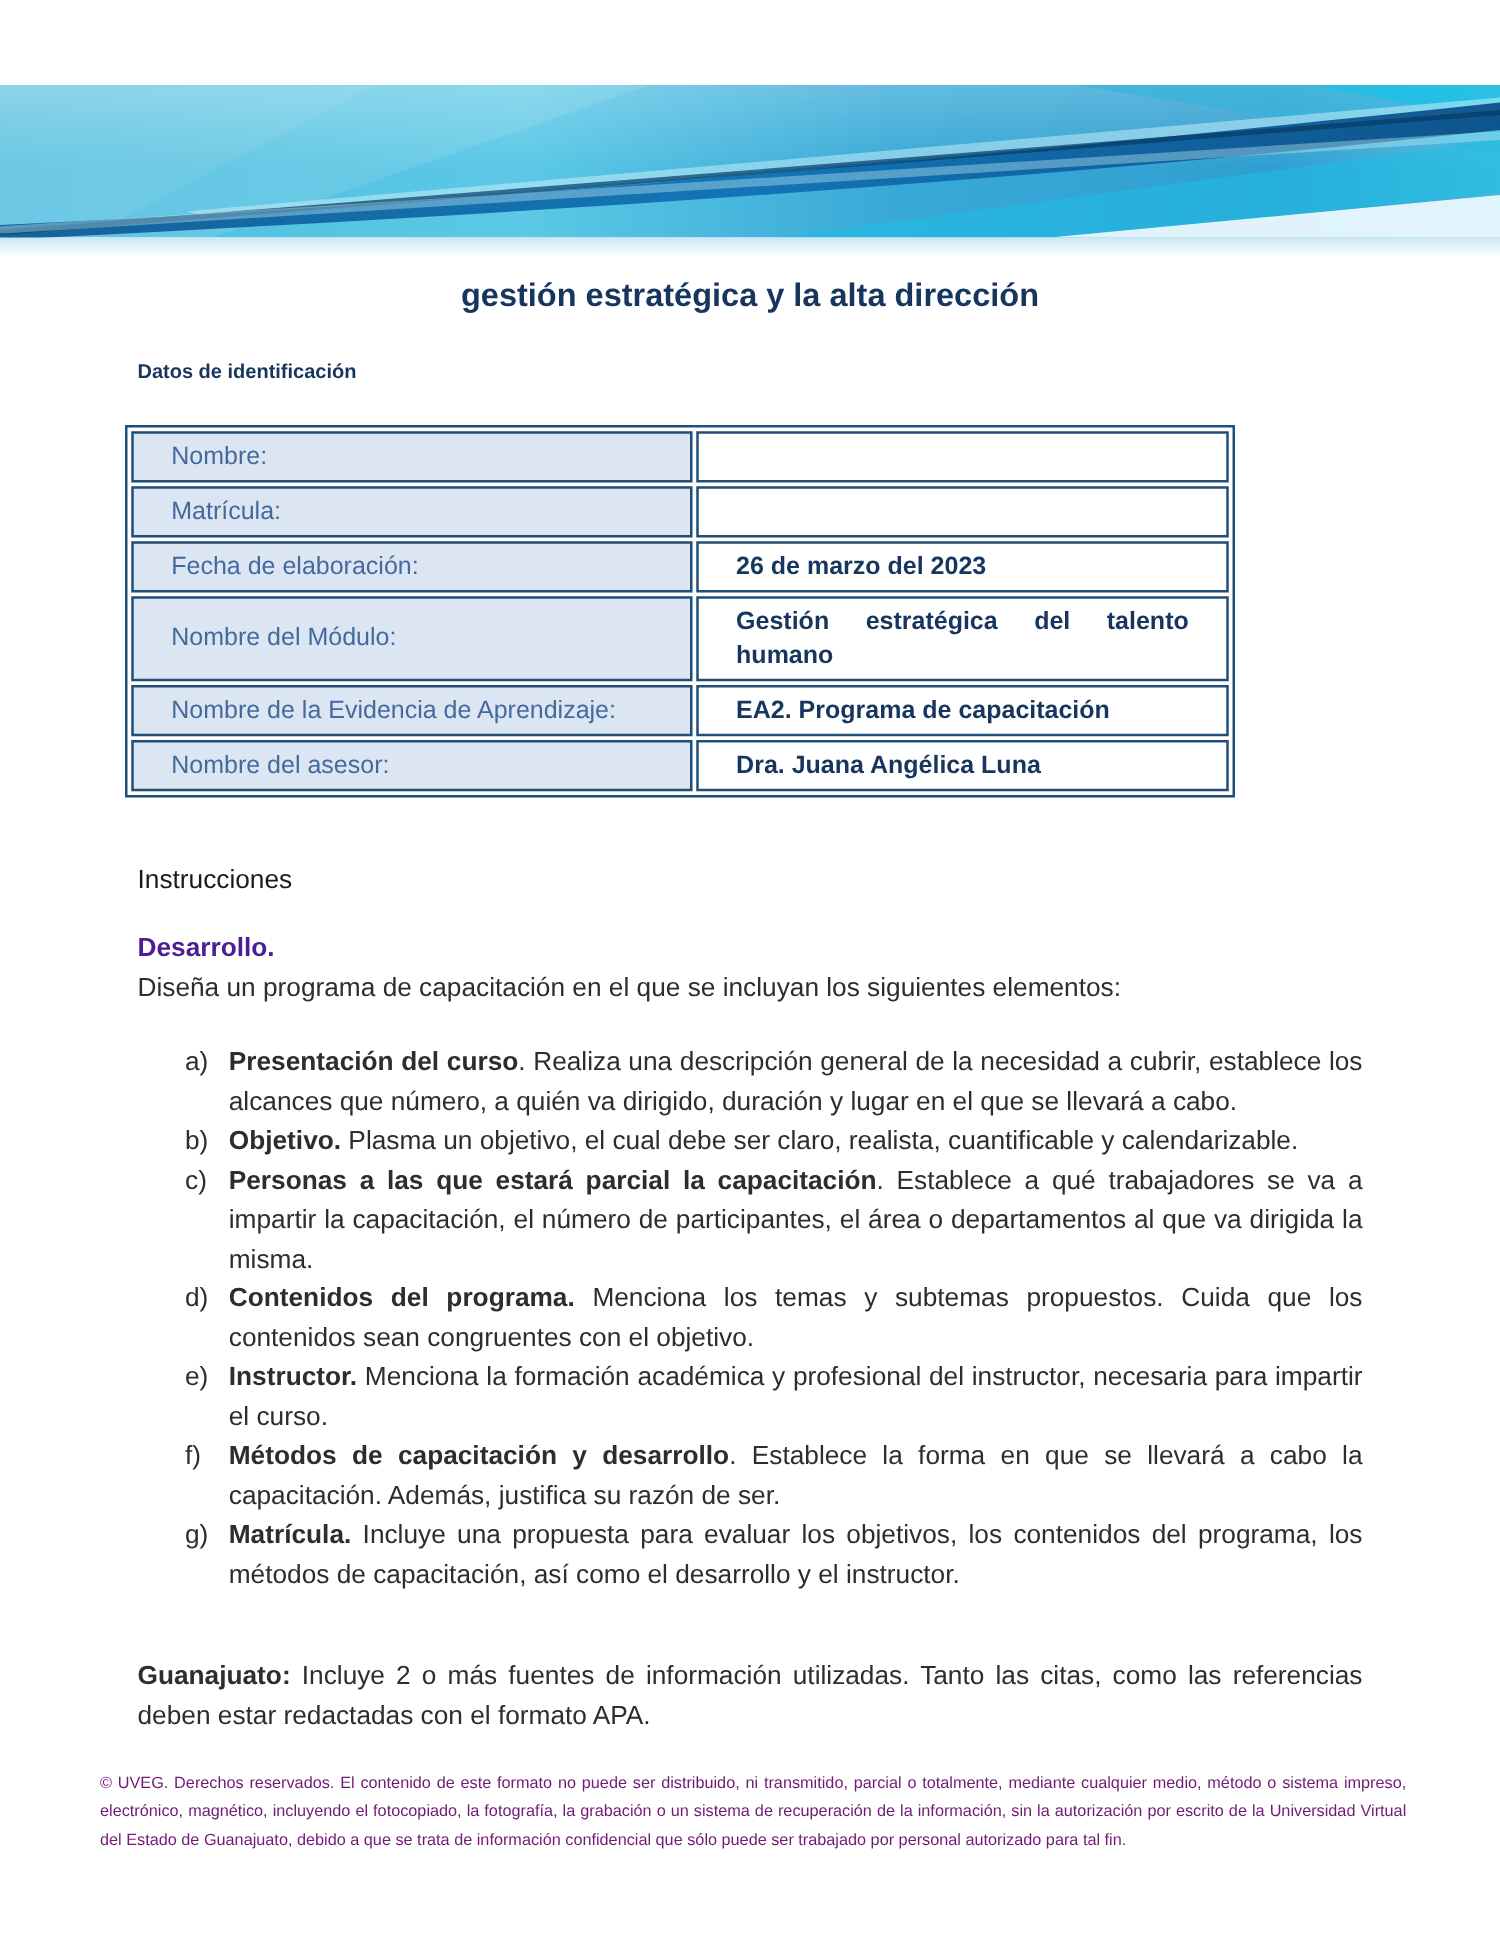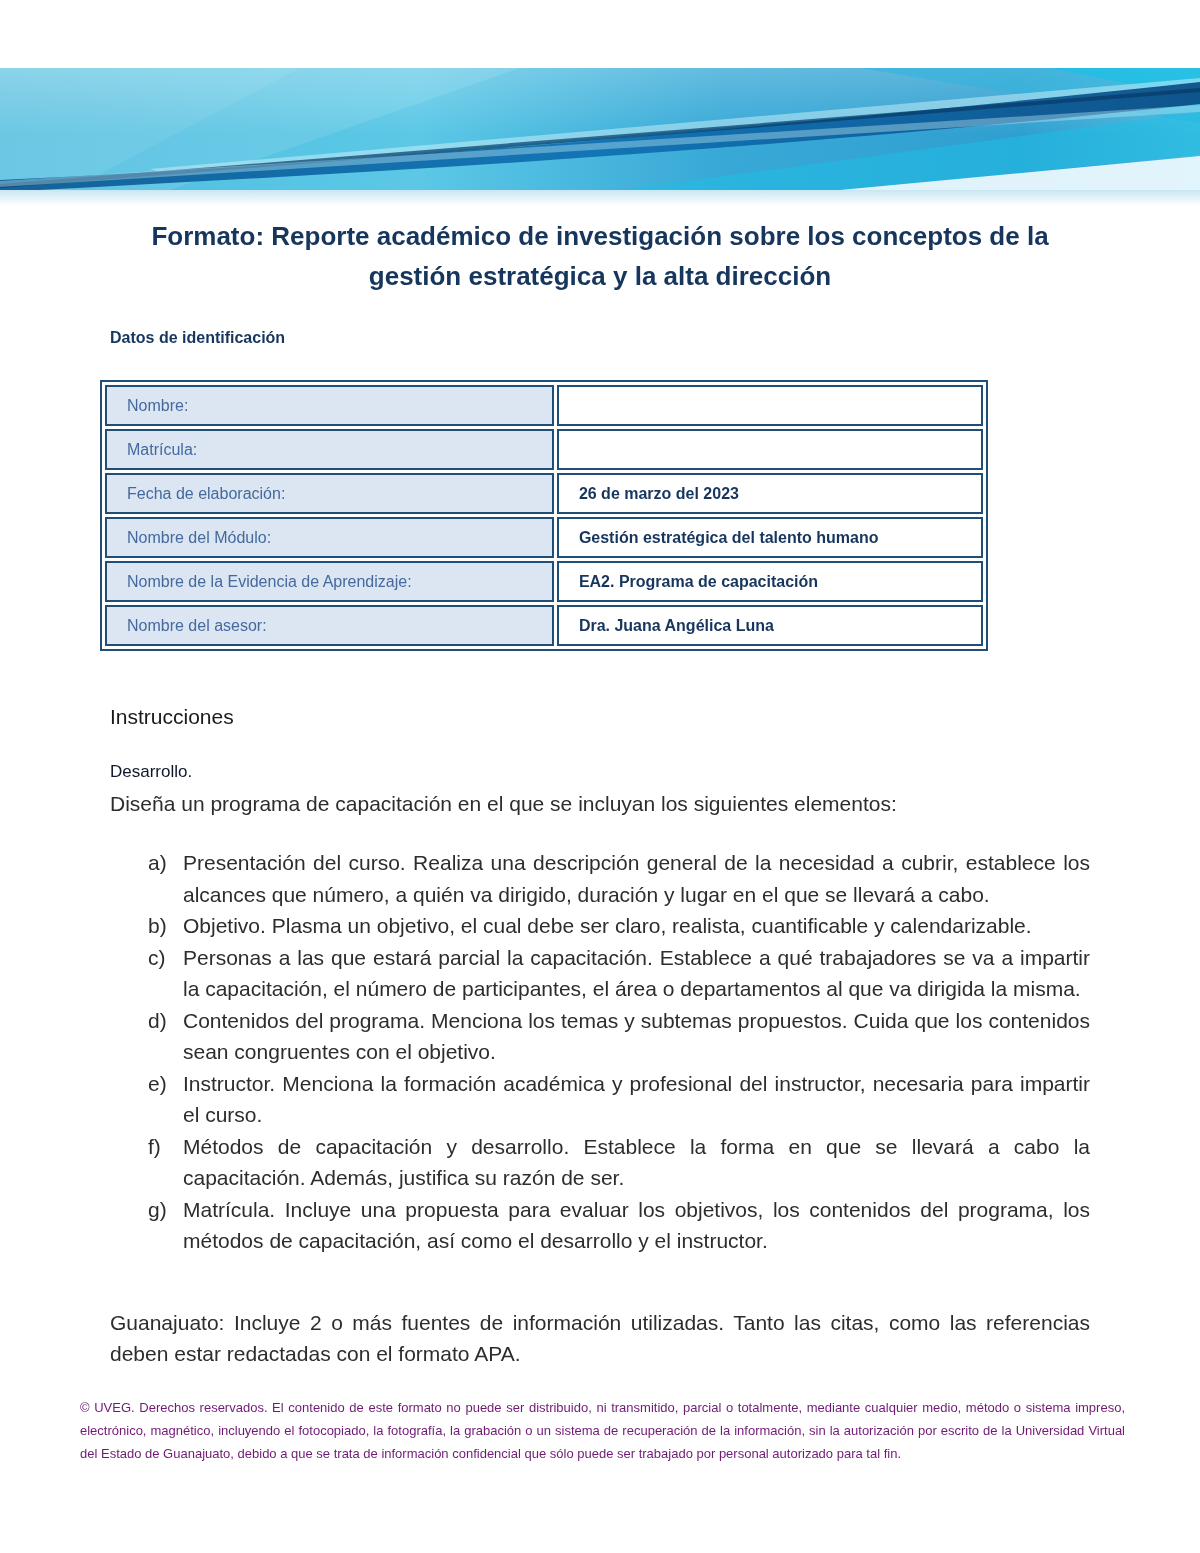--- a/index.html
+++ b/index.html
@@ -59,52 +59,52 @@
     table-layout: fixed;
     border: 2px solid #1F4E79;
     border-collapse: separate;
     border-spacing: 3px;
     background: #ffffff;
   }
   table.id-table col.c1 { width: 51.3%; }
   table.id-table col.c2 { width: 48.7%; }
   table.id-table td {
     border: 2px solid #1F4E79;
-    padding: 5px 20px;
-    font-size: 16px;
+    padding: 5px 30px;
+    font-size: 20px;
     line-height: 27px;
     vertical-align: middle;
   }
   td.cell-label {
     background: #DCE6F2;
     color: #44699E;
     font-weight: normal;
   }
   td.cell-value {
     color: #17365D;
     font-weight: bold;
     text-align: justify;
   }
   td.cell-value.empty { height: 37px; }
   
   .h-instr { margin-top: 50px; font-size: 21px; font-weight: normal; color: #1a1a1a; }
-  .h-des   { margin-top: 24px; font-size: 17px; font-weight: normal; color: #0f172a; }
+  .h-des   { margin-top: 24px; font-size: 21px; font-weight: bold; color: #4c1d95; }
   .intro   { margin-top: 0; }
   .list    { margin-top: 28px; }
   .list-item {
     position: relative;
     padding-left: 73px;
     text-align: justify;
   }
   .list-item .marker {
     position: absolute;
     left: 38px;
     top: 0;
   }
-  .lead { font-weight: normal; }
+  .lead { font-weight: bold; }
   .references {
     margin-top: 50px;
     text-align: justify;
   }
   
   .footer {
     margin-top: 26px;
     margin-left: -30px;
     margin-right: -35px;
     color: #701a75;
@@ -148,21 +148,20 @@
       <path d="M0,112 C350,96 750,62 1200,14 L1200,36 C750,84 350,106 0,124 Z" fill="url(#gSwoosh)" opacity="0.92"></path>
       <path d="M0,116 L1200,20 L1200,24 L0,120 Z" fill="#073a66" opacity="0.7"></path>
       <path d="M0,113 L1200,37 L1200,44 L0,119 Z" fill="#bfeaf6" opacity="0.4"></path>
       <path d="M620,122 L1200,44 L1200,86 L860,122 Z" fill="#1cc0e6" opacity="0.5"></path>
       <path d="M840,122 L1200,88 L1200,122 Z" fill="#eaf8fd" opacity="0.95"></path>
     </svg>
   </div>
   <div class="banner-strip"></div>
 
   <h1 class="doc-title">
-    <span class="line">Formato: Reporte académico de investigación sobre los conceptos de la</span>
     <span class="line">gestión estratégica y la alta dirección</span>
   </h1>
 
   <div class="content">
 
     <h2 class="sec-heading">Datos de identificación</h2>
 
     <table class="id-table">
       <colgroup>
           <col class="c1">

